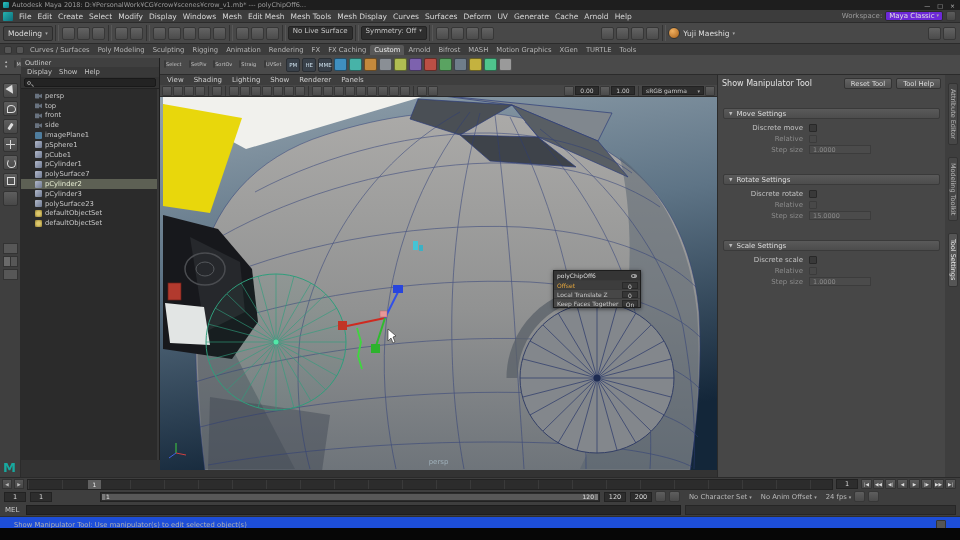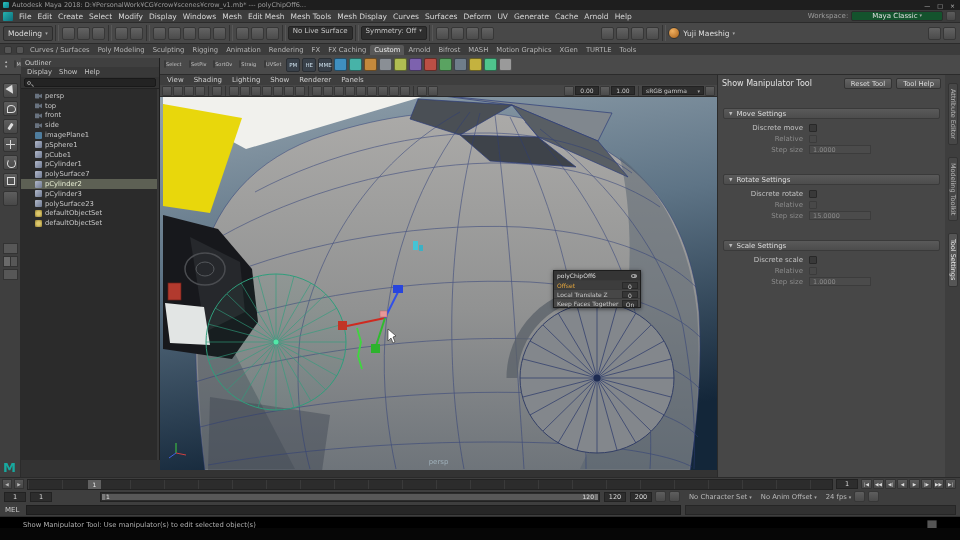--- a/index.html
+++ b/index.html
@@ -12,21 +12,21 @@
 .maya-badge{width:6px;height:6px;margin:0 3px;background:linear-gradient(135deg,#2ac5c0,#0e7f8f);border-radius:1px;flex:none}
 .title-text{flex:1;white-space:nowrap;overflow:hidden}
 .winbtns{display:flex;gap:7px;padding-right:5px;font-size:6px;color:#bbb}
 
 
 #menubar{position:absolute;left:0;top:10px;width:960px;height:13px;background:#3c3c3c;display:flex;align-items:center;border-bottom:1px solid #2b2b2b}
 .mb-logo{width:10px;height:9px;margin:0 3px;background:linear-gradient(135deg,#26b3ae,#0d6f7e);border-radius:1px;flex:none}
 .mb-items{display:flex;align-items:center}
 .mb-item{font-size:7.5px;color:#d6d6d6;padding:0 3px;white-space:nowrap}
 .mb-right{margin-left:auto;display:flex;align-items:center;gap:3px;padding-right:4px;font-size:7px;color:#9b9b9b}
-.ws-val{color:#e0e0e0;display:flex;gap:2px;align-items:flex-start;background:#14532d;border:1px solid #2c2c2c;border-radius:2px;padding:0 20px;height:10px}
+.ws-val{color:#e0e0e0;display:flex;gap:2px;align-items:flex-start;background:#6d28d9;border:1px solid #2c2c2c;border-radius:2px;padding:0 3px;height:10px}
 .chev{font-size:5px;color:#aaa}
 .ic10{width:10px;height:10px;background:linear-gradient(#5c5c5c,#494949);border:1px solid #373737;border-radius:2px}
 
 
 #statusline{position:absolute;left:0;top:23px;width:960px;height:21px;background:#484848;display:flex;align-items:center;padding:0 3px;border-bottom:1px solid #2b2b2b}
 .dropdown{height:15px;background:#424242;border:1px solid #2c2c2c;border-radius:2px;font-size:7.5px;display:flex;align-items:center;gap:3px;padding:0 4px;color:#ddd}
 .sep{width:4px;height:16px;border-left:1px solid #333;border-right:1px solid #575757;margin:0 2px;flex:none}
 .ic{width:13px;height:13px;background:linear-gradient(#636363,#4b4b4b);border:1px solid #373737;border-radius:2px;margin:0 1px;flex:none}
 .sfield{height:14px;background:#2e2e2e;border:1px solid #232323;border-radius:2px;font-size:7px;color:#c6c6c6;display:flex;align-items:flex-start;gap:3px;padding:0 4px;white-space:nowrap}
 .userchip{display:flex;align-items:center;gap:3px;font-size:7.5px;color:#ddd}
@@ -138,21 +138,21 @@
 .range-inner{position:absolute;left:1px;right:1px;top:1px;bottom:1px;background:#585858;display:flex;justify-content:space-between;align-items:center;font-size:6px;color:#e0e0e0;padding:0 4px}
 .rhandle{position:absolute;top:1px;bottom:1px;width:3px;background:#7a7a7a}
 .rs-ic{width:11px;height:11px;background:linear-gradient(#5e5e5e,#4a4a4a);border:1px solid #373737;border-radius:2px;margin-left:3px;flex:none}
 .rs-txt{font-size:6.8px;color:#b8b8b8;margin-left:9px;white-space:nowrap;display:flex;align-items:center;gap:2px}
 
 
 #commandline{position:absolute;left:0;top:503px;width:960px;height:13px;background:#3e3e3e;display:flex;align-items:center}
 .cl-label{font-size:7px;color:#ccc;width:26px;padding-left:5px;flex:none}
 .cl-input{width:655px;height:10px;background:#262626;border:1px solid #1d1d1d;flex:none}
 .cl-result{flex:1;height:10px;background:#313131;border:1px solid #262626;margin:0 4px}
-#helpline{position:absolute;left:0;top:516px;width:960px;height:16px;background:#000000;font-size:6.8px;color:#b0b0b0;display:flex;align-items:center;padding:0 23px;border-top:1px solid #2e2e2e}
+#helpline{position:absolute;left:0;top:516px;width:960px;height:16px;background:#1d4ed8;font-size:6.8px;color:#b0b0b0;display:flex;align-items:center;padding:0 14px;border-top:1px solid #2e2e2e}
 #helpline .hl-ic{margin-left:auto;width:10px;height:9px;background:#555;border:1px solid #333;border-radius:1px}
 #bottomstrip{position:absolute;left:0;top:528px;width:960px;height:12px;background:#060606}
 </style>
 </head>
 <body>
 
 <div id="app">
 
   <div id="titlebar">
     <span class="maya-badge"></span>

